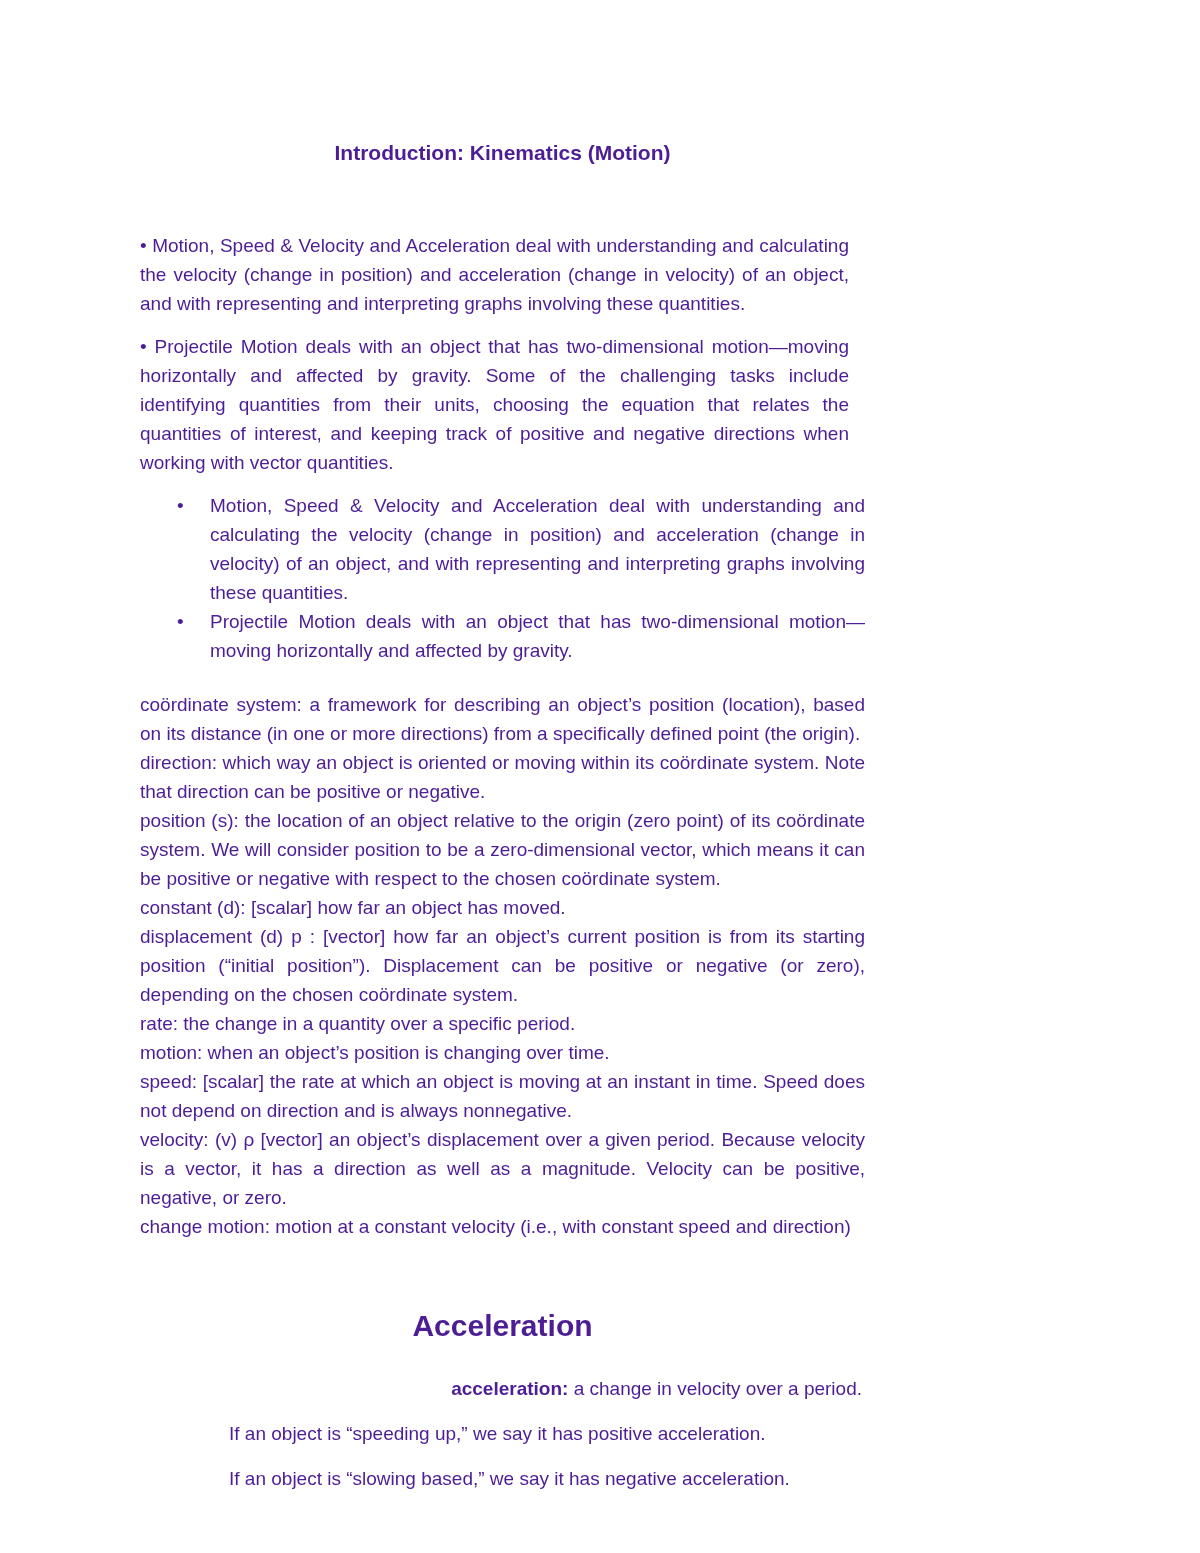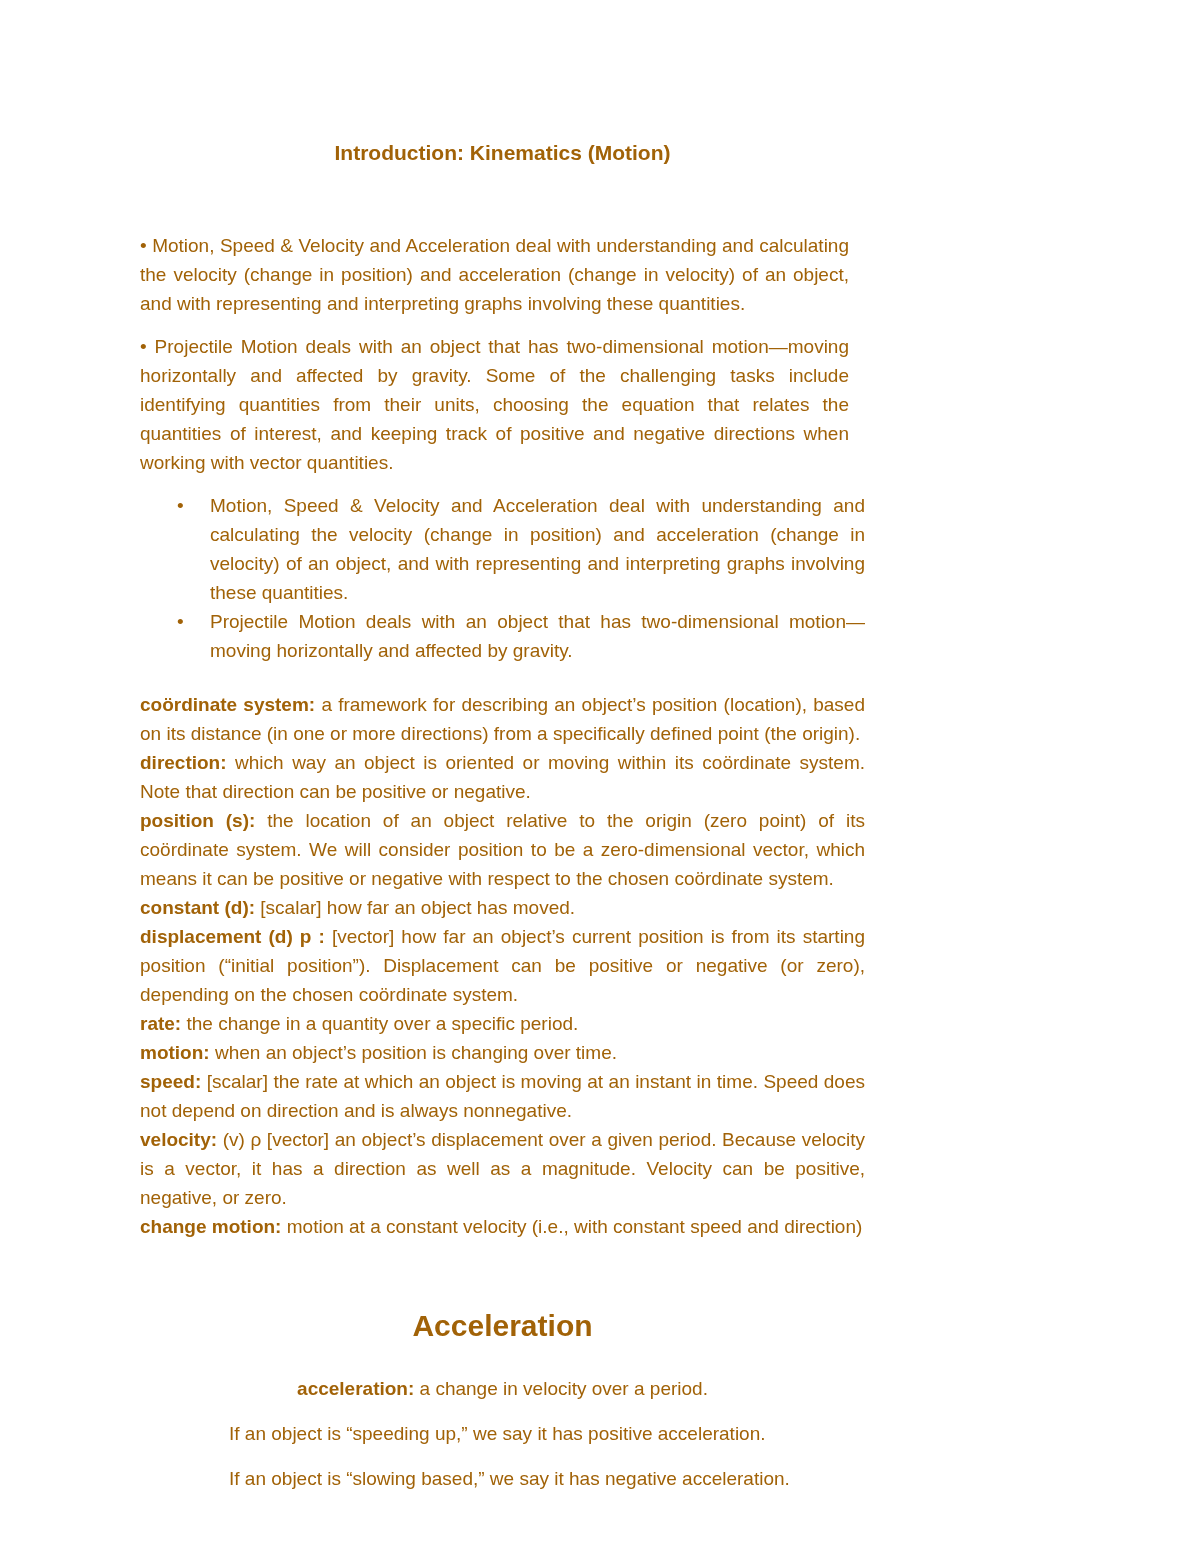--- a/index.html
+++ b/index.html
@@ -10,21 +10,21 @@
   .page {
     position: relative;
     width: 1008px;
     height: 1553px;
     background: #ffffff;
     box-sizing: border-box;
     padding: 138px 143px 20px 140px;
     font-family: "Liberation Sans", "DejaVu Sans", sans-serif;
     font-size: 19px;
     line-height: 29px;
-    color: #a16207;
+    color: #4c1d95;
     overflow: hidden;
   }
   .doc-title {
     font-size: 21px;
     line-height: 29px;
     font-weight: bold;
     text-align: center;
     margin: 0 0 64px 0;
   }
   .para {
@@ -52,32 +52,32 @@
     text-align: justify;
   }
   .definitions {
     margin: 0;
   }
   .def {
     text-align: justify;
     margin: 0;
   }
   .def strong {
-    font-weight: bold;
+    font-weight: normal;
   }
   .section-heading {
     font-size: 30px;
     line-height: 30px;
     font-weight: bold;
     text-align: center;
     margin: 70px 0 33px 0;
   }
   .accel-def {
-    text-align: center;
-    margin: 12px;
+    text-align: right;
+    margin: 3px;
   }
   .sub-line {
     padding-left: 73px;
     margin: 16px;
   }
 </style>
 </head>
 <body>
 
 <div class="page">

